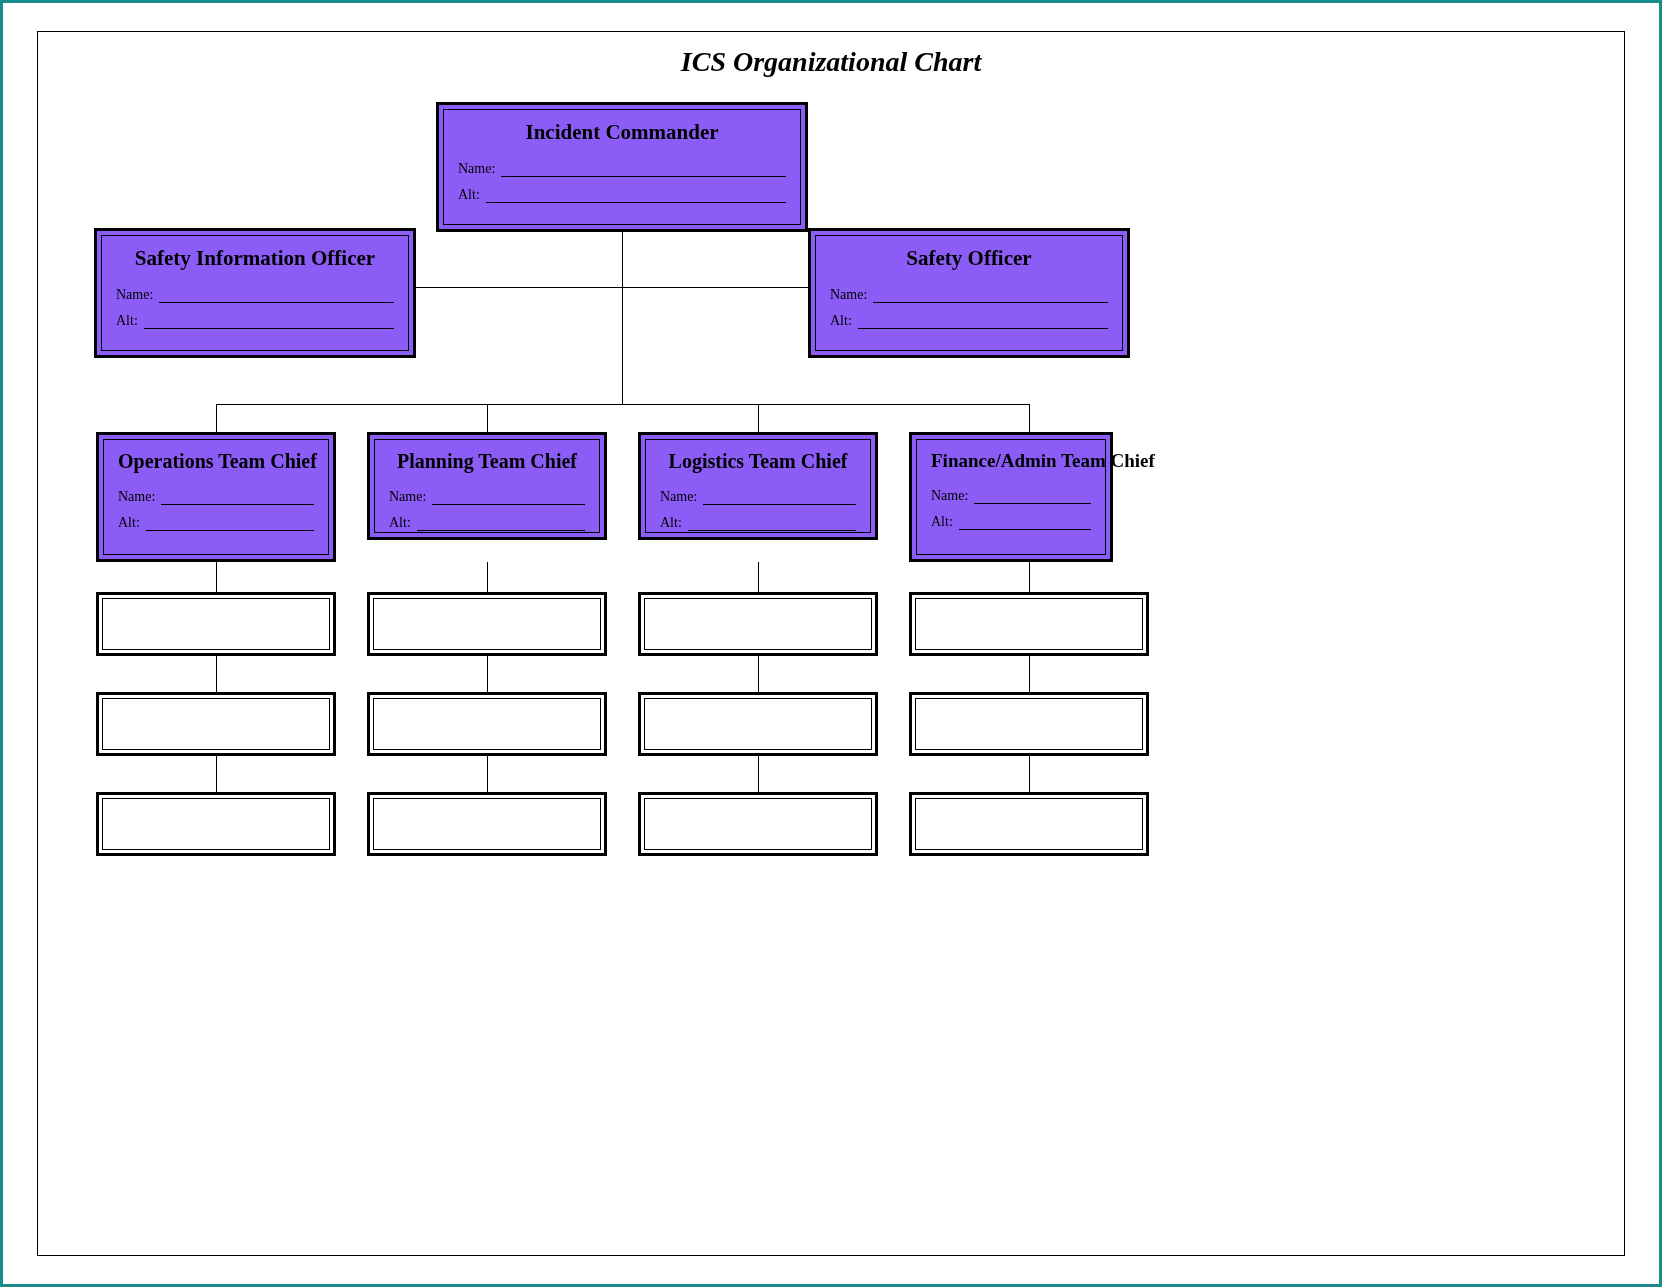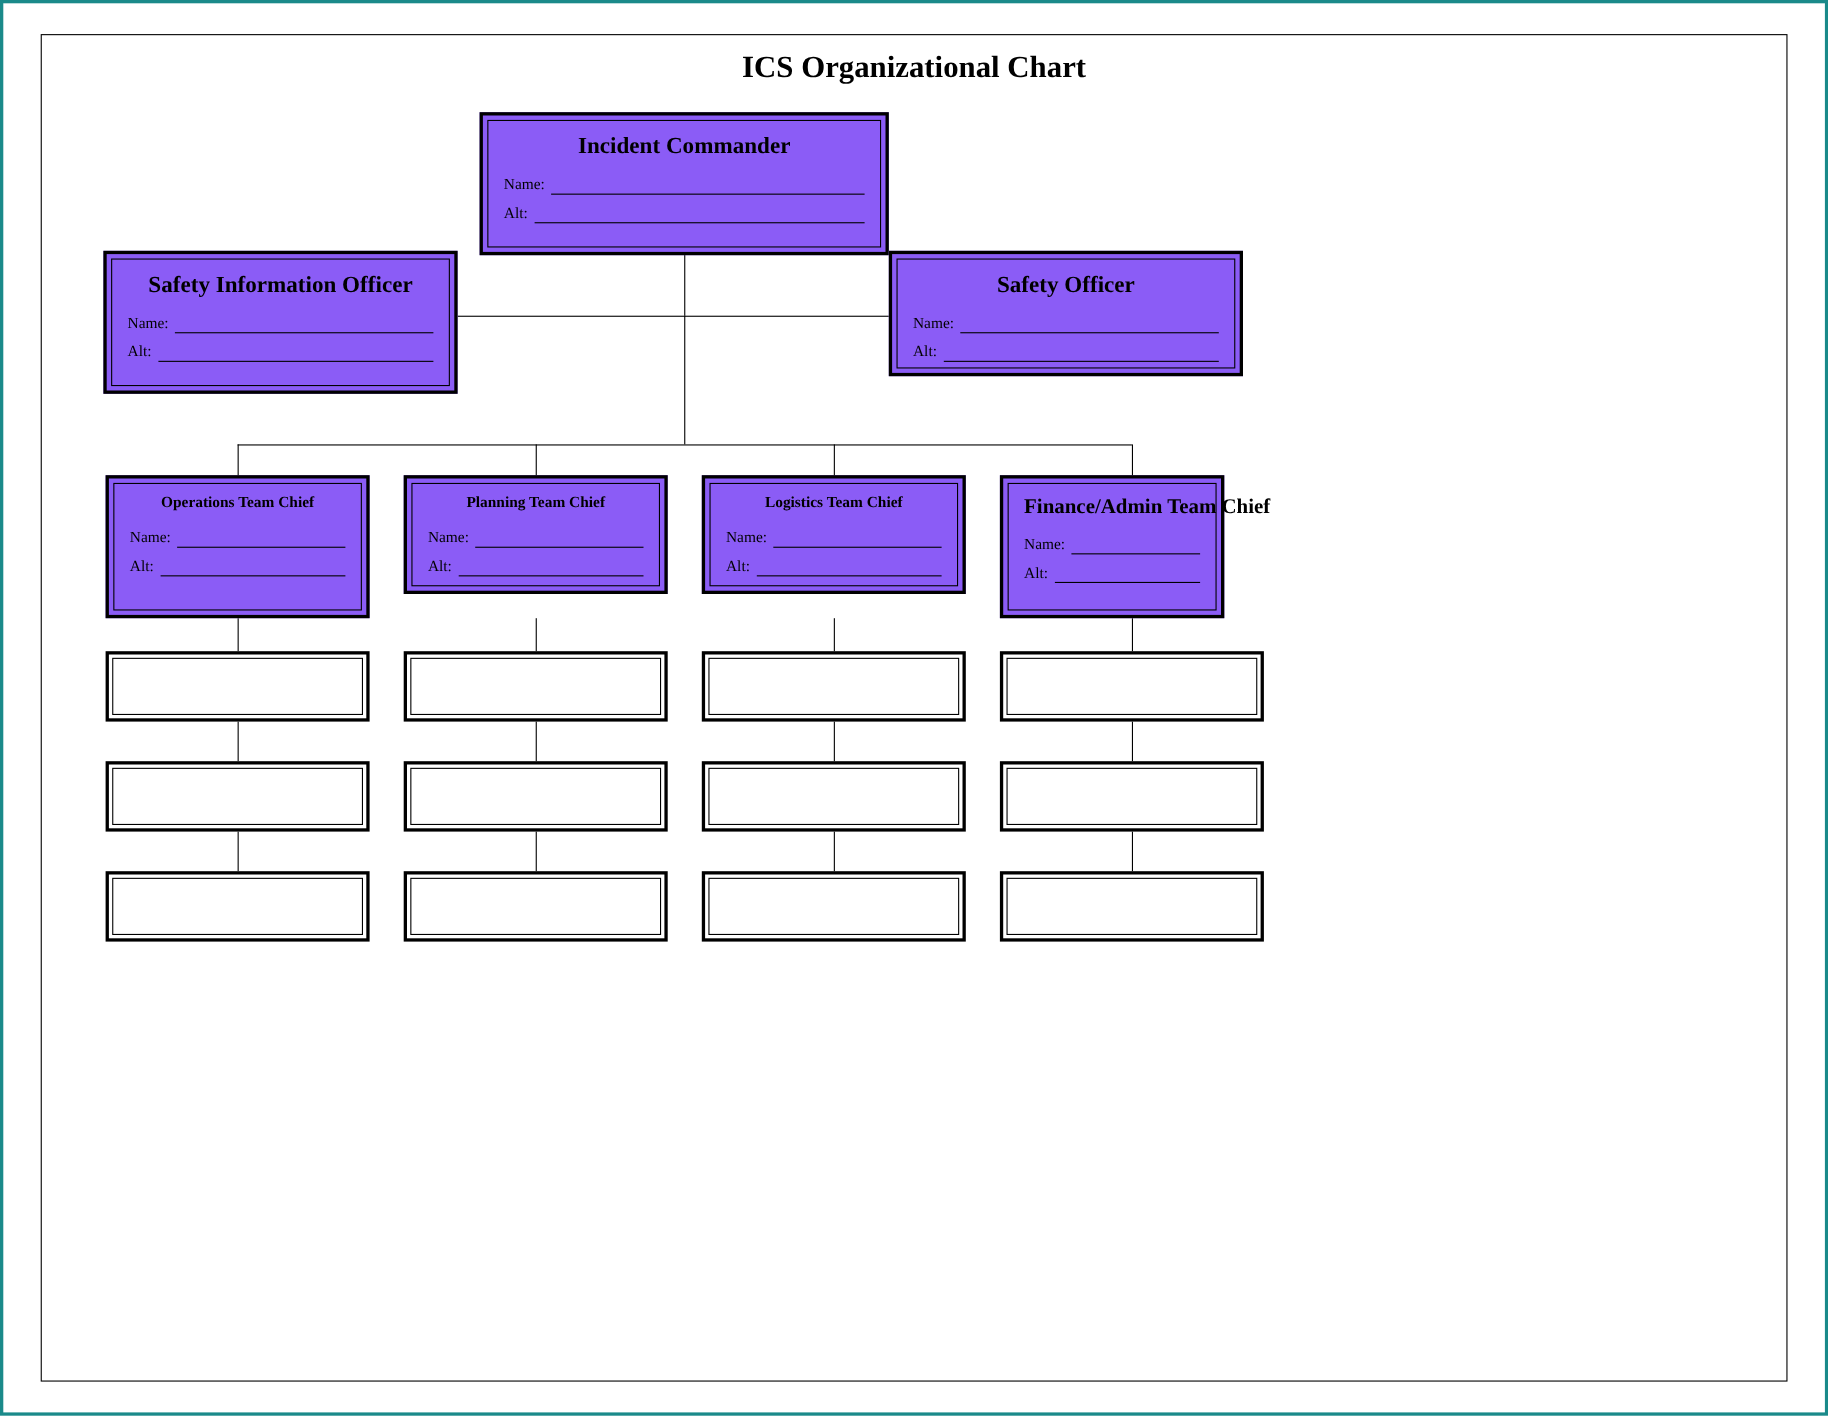--- a/index.html
+++ b/index.html
@@ -19,20 +19,21 @@
     border:1px solid #000;
     width:100%;
     height:100%;
     position:relative;
   }
   .chart-title {
     text-align:center;
     font-size:28px;
     font-weight:bold;
     margin-top:14px;
+    font-style:italic;
   }
   
   .box {
     position:absolute;
     background:#8b5cf6;
     border:3px solid #000;
     padding:4px;
   }
   .box-inner {
     border:1px solid #000;
@@ -40,21 +41,21 @@
     height:100%;
     padding:10px 14px;
   }
   .box-title {
     text-align:center;
     font-weight:bold;
     font-size:21px;
     margin-bottom:16px;
     white-space:nowrap;
   }
-  .box-title.small { font-size:14px; }
+  .box-title.small { font-size:20px; }
   .field-row {
     font-size:14px;
     margin-top:10px;
     display:flex;
     align-items:flex-end;
   }
   .field-label { white-space:nowrap; }
   .field-line {
     flex:1;
     border-bottom:1px solid #000;
@@ -128,21 +129,21 @@
           <span class="field-label">Name:</span>
           <span class="field-line"></span>
         </div>
         <div class="field-row">
           <span class="field-label">Alt:</span>
           <span class="field-line"></span>
         </div>
       </div>
     </div>
 
-    <div class="box" style="left:770px; top:196px; width:322px; height:114px;">
+    <div class="box" style="left:770px; top:196px; width:322px; height:130px;">
       <div class="box-inner">
         <div class="box-title">Safety Officer</div>
         <div class="field-row">
           <span class="field-label">Name:</span>
           <span class="field-line"></span>
         </div>
         <div class="field-row">
           <span class="field-label">Alt:</span>
           <span class="field-line"></span>
         </div>

